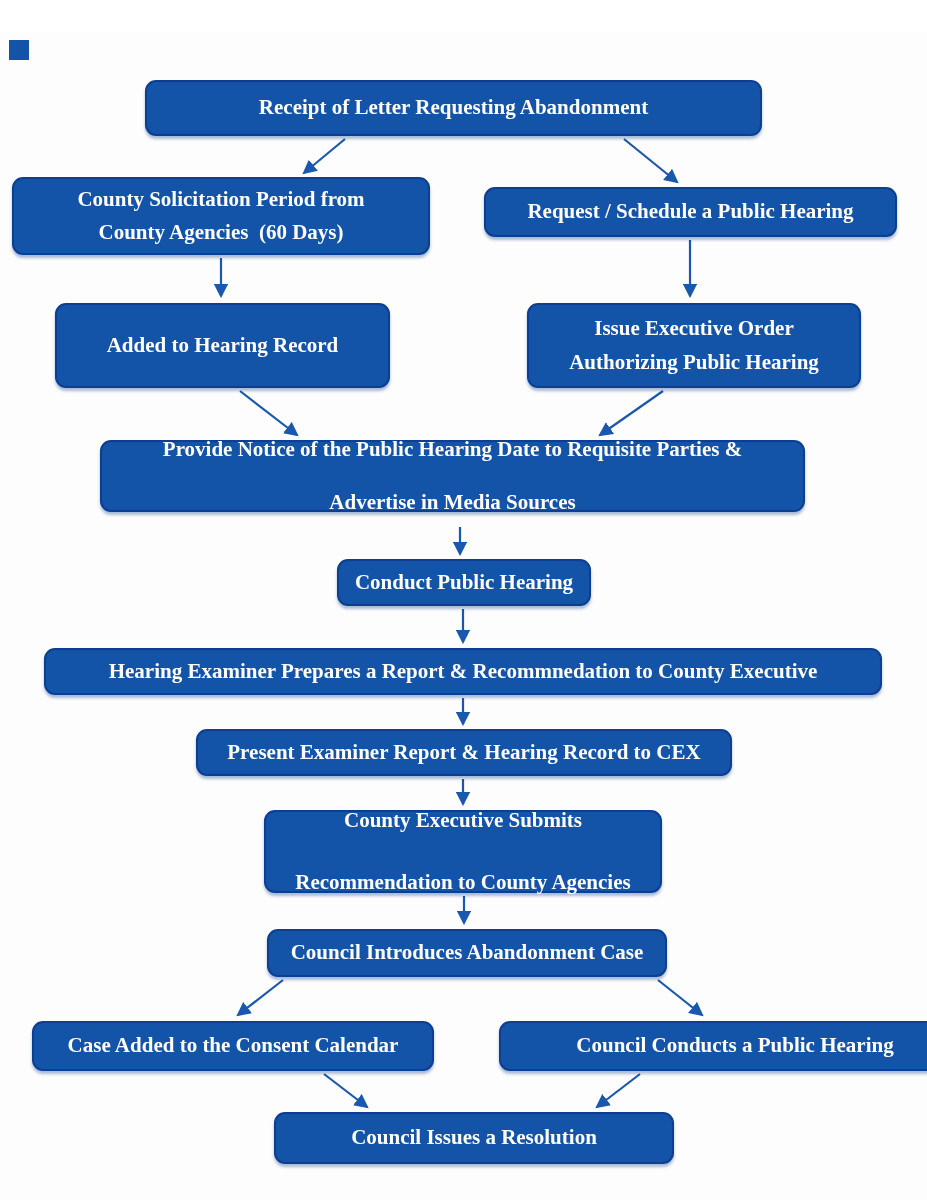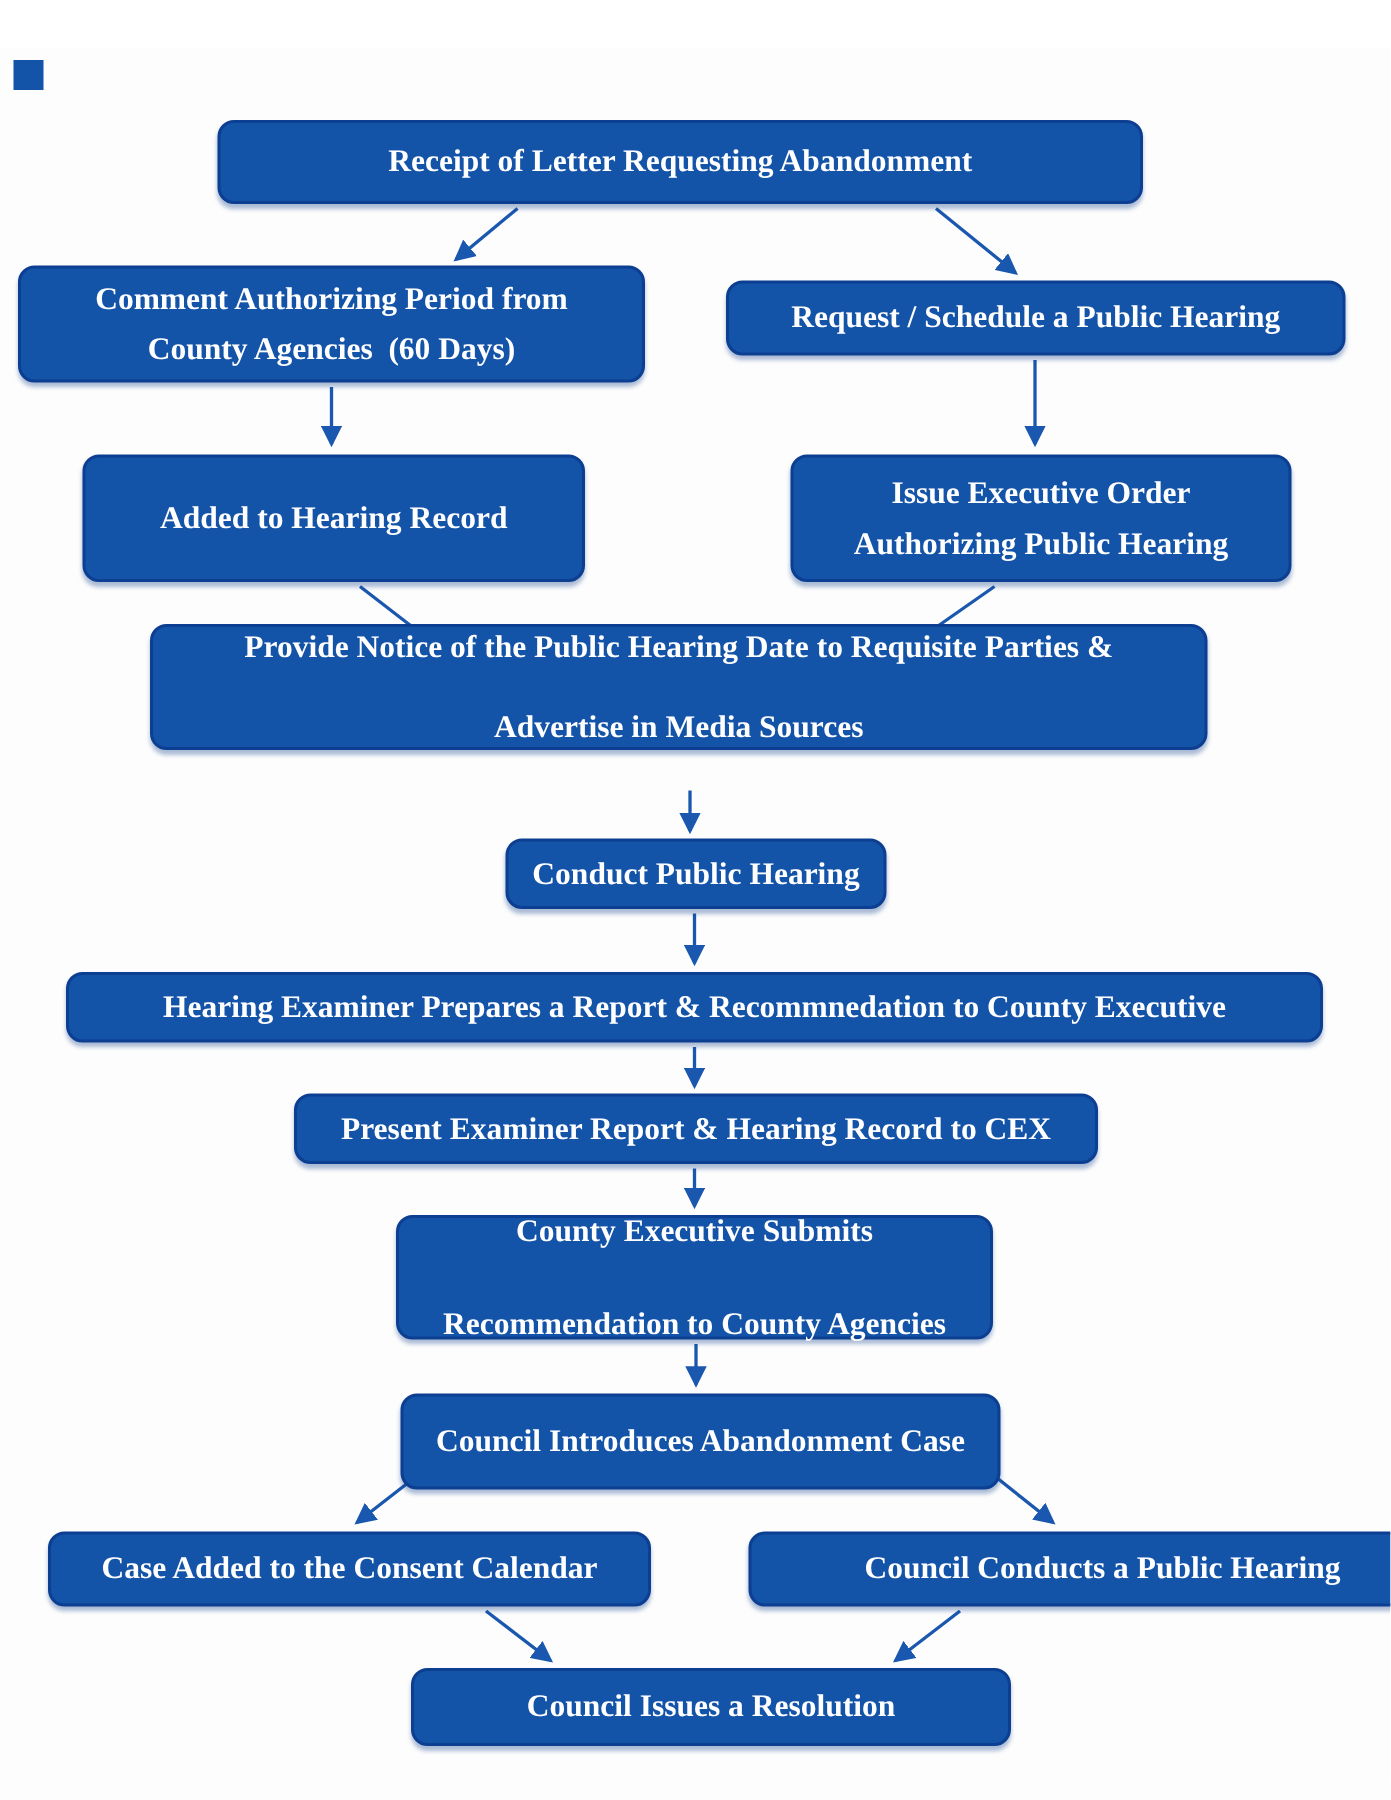--- a/index.html
+++ b/index.html
@@ -83,38 +83,38 @@
       <line x1="324" y1="1042" x2="367" y2="1075" marker-end="url(#ah)"></line>
       <line x1="640" y1="1042" x2="597" y2="1075" marker-end="url(#ah)"></line>
     </g>
   </svg>
 
   <div class="node" style="left:145px; top:48px; width:617px; height:56px;">
     <div class="line">Receipt of Letter Requesting Abandonment</div>
   </div>
 
   <div class="node" style="left:12px; top:145px; width:418px; height:78px;">
-    <div class="line">Comment Authorizing Period from</div>
+    <div class="line">County Solicitation Period from</div>
     <div class="line">County Agencies  (60 Days)</div>
   </div>
 
   <div class="node" style="left:484px; top:155px; width:413px; height:50px;">
     <div class="line">Request / Schedule a Public Hearing</div>
   </div>
 
   <div class="node" style="left:55px; top:271px; width:335px; height:85px;">
     <div class="line">Added to Hearing Record</div>
   </div>
 
   <div class="node" style="left:527px; top:271px; width:334px; height:85px;">
     <div class="line">Issue Executive Order</div>
     <div class="line">Authorizing Public Hearing</div>
   </div>
 
-  <div class="node" style="left:100px; top:384px; width:705px; height:84px;gap:20px;">
+  <div class="node" style="left:100px; top:408px; width:705px; height:72px;gap:20px;">
     <div class="line">Provide Notice of the Public Hearing Date to Requisite Parties &amp;</div>
     <div class="line">Advertise in Media Sources</div>
   </div>
 
   <div class="node" style="left:337px; top:527px; width:254px; height:47px;">
     <div class="line">Conduct Public Hearing</div>
   </div>
 
   <div class="node" style="left:44px; top:616px; width:838px; height:47px;">
     <div class="line">Hearing Examiner Prepares a Report &amp; Recommnedation to County Executive</div>
@@ -122,21 +122,21 @@
 
   <div class="node" style="left:196px; top:697px; width:536px; height:47px;">
     <div class="line">Present Examiner Report &amp; Hearing Record to CEX</div>
   </div>
 
   <div class="node" style="left:264px; top:778px; width:398px; height:83px;gap:28px;">
     <div class="line">County Executive Submits</div>
     <div class="line">Recommendation to County Agencies</div>
   </div>
 
-  <div class="node" style="left:267px; top:897px; width:400px; height:64px;">
+  <div class="node" style="left:267px; top:897px; width:400px; height:48px;">
     <div class="line">Council Introduces Abandonment Case</div>
   </div>
 
   <div class="node" style="left:32px; top:989px; width:402px; height:50px;">
     <div class="line">Case Added to the Consent Calendar</div>
   </div>
 
   <div class="node" style="left:499px; top:989px; width:472px; height:50px;">
     <div class="line">Council Conducts a Public Hearing</div>
   </div>

